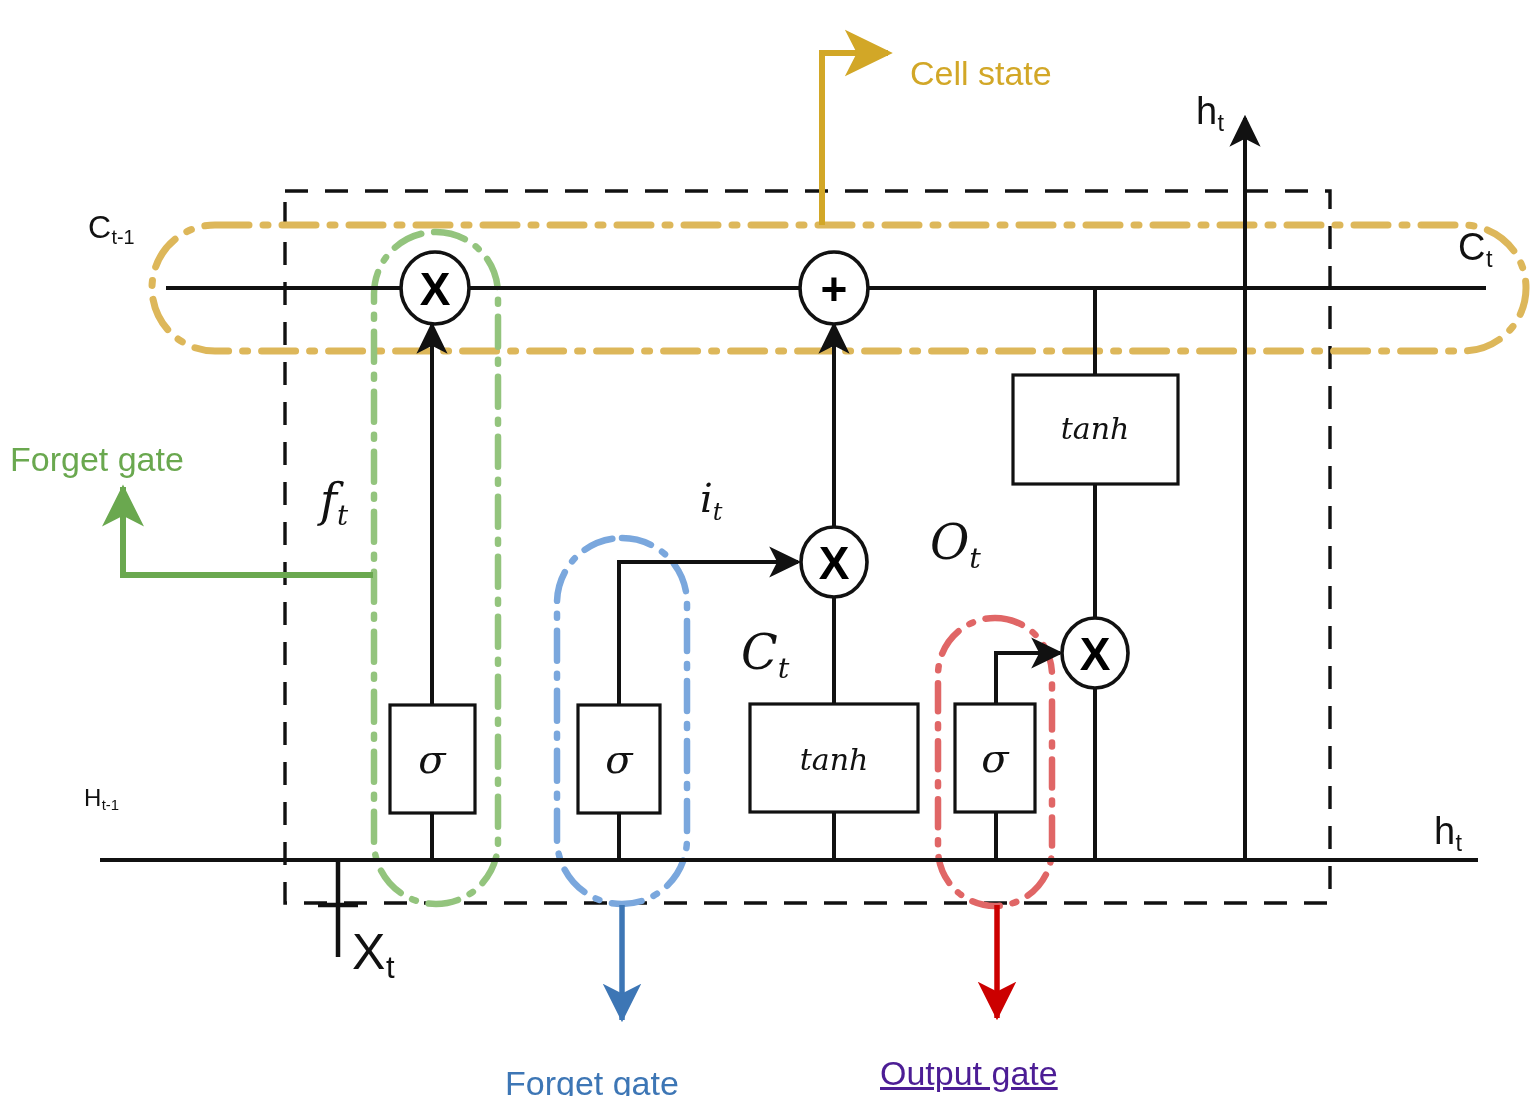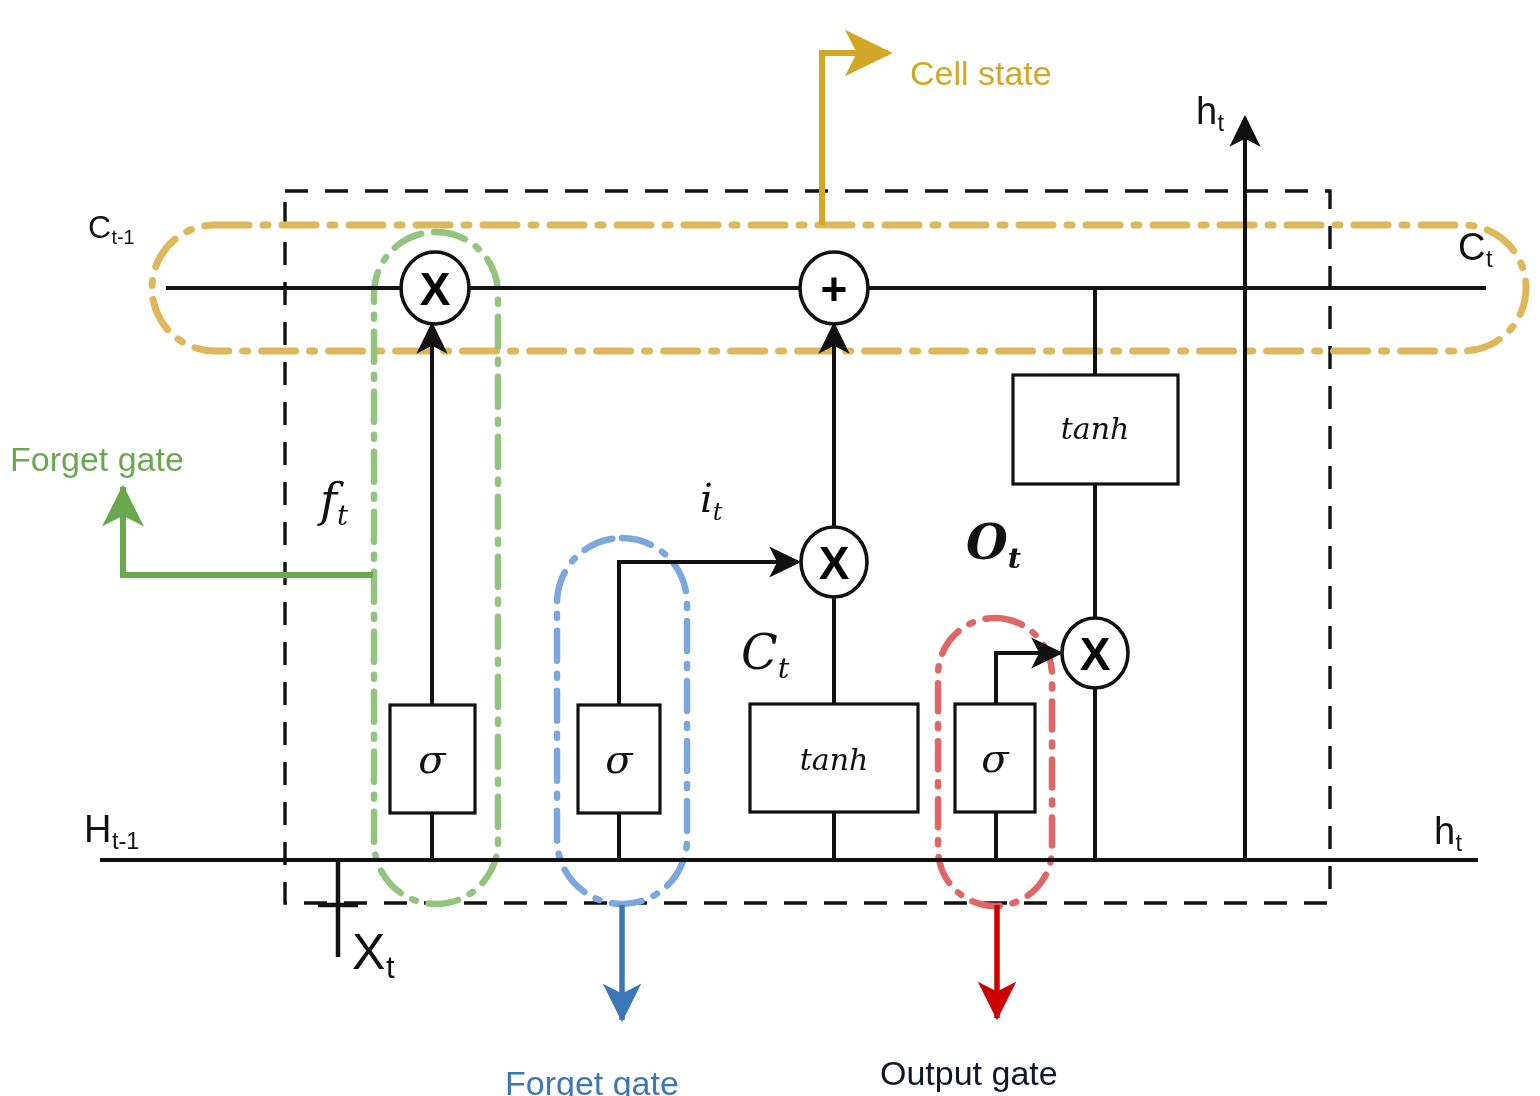--- a/index.html
+++ b/index.html
@@ -243,21 +243,21 @@
   </svg>
 
   <div class="lbl lbl-sans" style="left:88px; top:211px; font-size:32px;">
     <span>C</span><span class="sub">t-1</span>
   </div>
 
   <div class="lbl lbl-sans" style="left:1458px; top:228px; font-size:38px;">
     <span>C</span><span class="sub">t</span>
   </div>
 
-  <div class="lbl lbl-sans" style="left:84px; top:810px; font-size:38px;">
+  <div class="lbl lbl-sans" style="left:84px; top:786px; font-size:24px;">
     <span>H</span><span class="sub">t-1</span>
   </div>
 
   <div class="lbl lbl-sans" style="left:1434px; top:812px; font-size:38px;">
     <span>h</span><span class="sub">t</span>
   </div>
 
   <div class="lbl lbl-sans" style="left:1196px; top:92px; font-size:38px;">
     <span>h</span><span class="sub">t</span>
   </div>
@@ -271,25 +271,25 @@
   </div>
 
   <div class="lbl lbl-serif-italic" style="left:700px; top:478px; font-size:40px;">
     <span>i</span><span class="sub-serif">t</span>
   </div>
 
   <div class="lbl lbl-serif-italic" style="left:741px; top:628px; font-size:48px;">
     <span>C</span><span class="sub-serif">t</span>
   </div>
 
-  <div class="lbl lbl-serif-italic" style="left:966px; top:518px; font-size:48px;font-weight:bold;">
+  <div class="lbl lbl-serif-italic" style="left:930px; top:518px; font-size:48px;">
     <span>O</span><span class="sub-serif">t</span>
   </div>
 
   <div class="lbl gate-label" style="left:910px; top:36px; color:#d2a727;">Cell state</div>
 
   <div class="lbl gate-label" style="left:10px; top:422px; color:#6aa84f;">Forget gate</div>
 
   <div class="lbl gate-label" style="left:505px; top:1046px; color:#3d76b5;">Forget gate</div>
 
-  <div class="lbl gate-label" style="left:880px; top:1036px; color:#0f172a;">Output gate</div>
+  <div class="lbl gate-label" style="left:880px; top:1036px; color:#4c1d95;text-decoration:underline;">Output gate</div>
 
 </div>
 
 </body></html>

